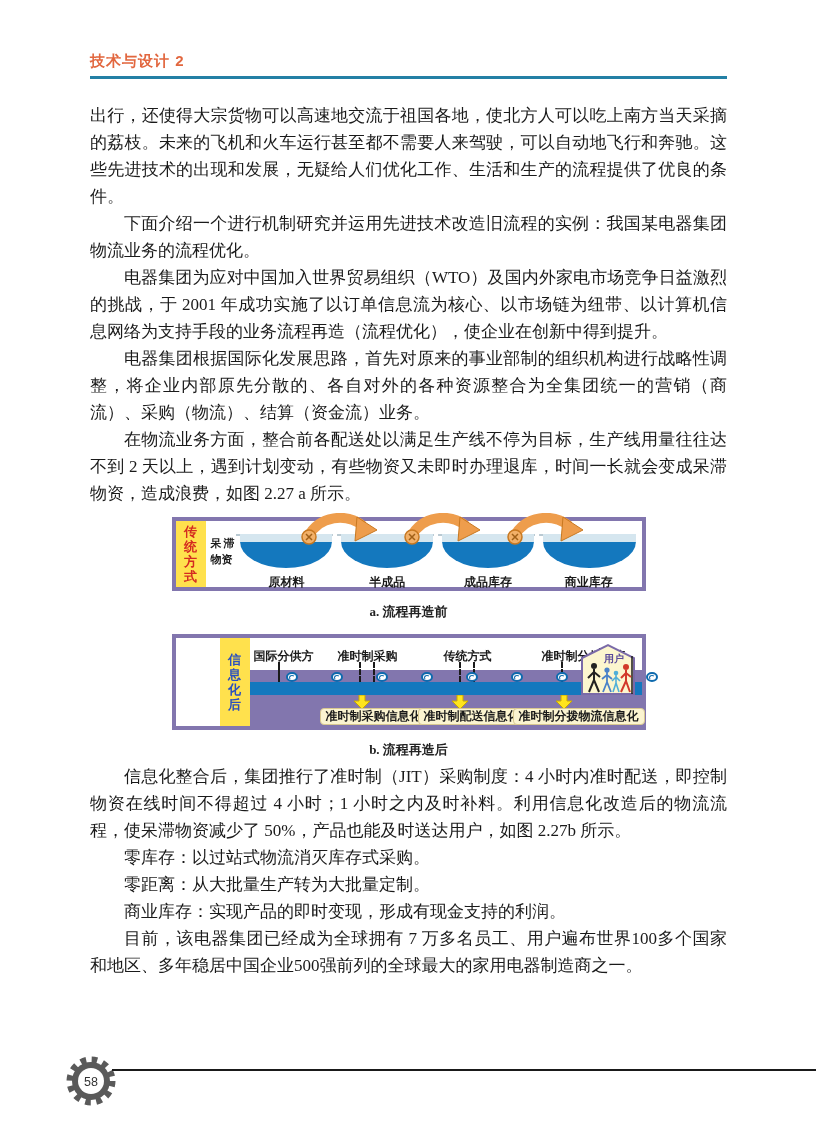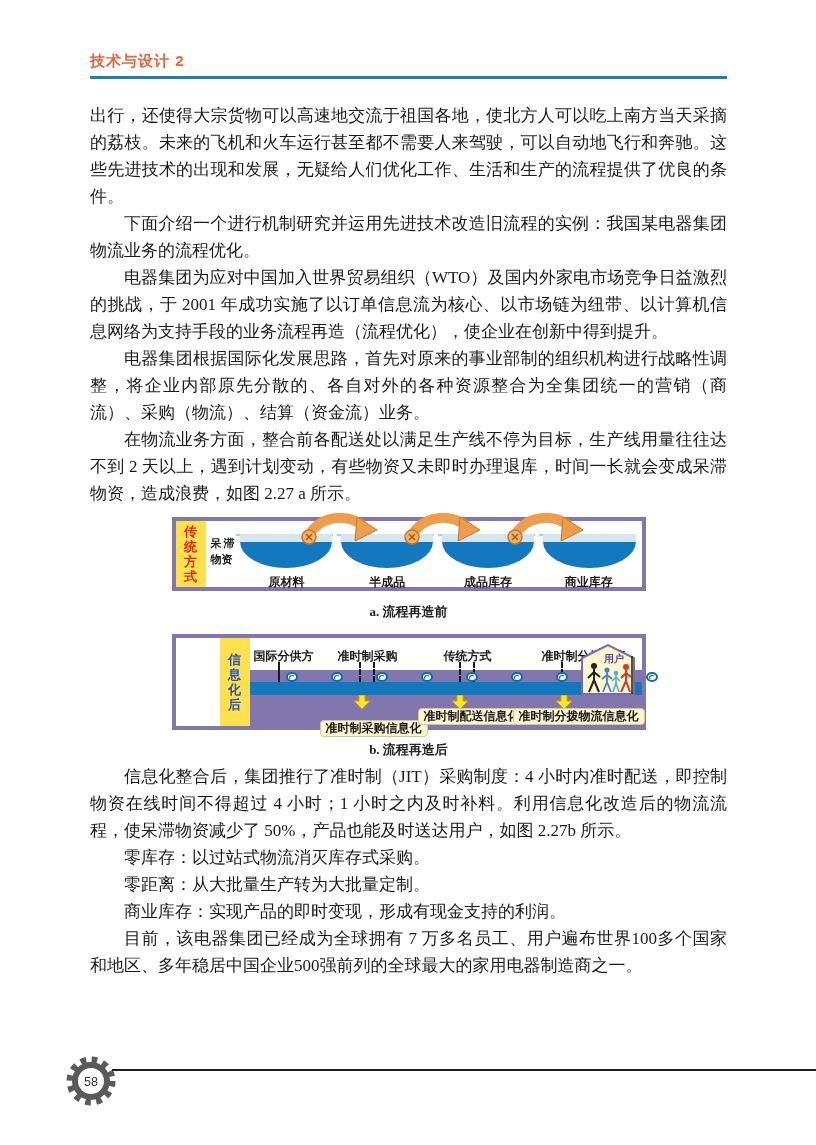--- a/index.html
+++ b/index.html
@@ -68,21 +68,21 @@
   .river{position:absolute;left:0;right:0;top:44px;height:13px;background:var(--water_blue);}
   .swirl{position:absolute;top:-10px;width:12px;height:10px;border:2.5px solid #0E6AAE;border-radius:50%;
         background:#fff;box-sizing:border-box;}
   .swirl::after{content:"";position:absolute;left:1px;top:1px;width:4px;height:3px;
         border:1.5px solid #0E6AAE;border-radius:50%;border-right-color:transparent;border-bottom-color:transparent;}
   .b-bottom{position:absolute;left:0;right:0;top:57px;height:31px;}
   .down-arrow{position:absolute;top:0;}
   .down-arrow.da1{left:104px;} .down-arrow.da2{left:202px;} .down-arrow.da3{left:306px;}
   .info-boxes span{position:absolute;top:13px;font-weight:bold;font-size:12px;background:var(--box_cream);
         border:1px solid #D8C890;border-radius:4px;padding:0 5px;line-height:15px;white-space:nowrap;color:#1a1a1a;}
-  .info-boxes span:nth-of-type(1){left:70px;margin-top:12px;}
+  .info-boxes span:nth-of-type(1){left:70px;}
   .info-boxes span:nth-of-type(2){left:168px;}
   .info-boxes span:nth-of-type(3){left:263px;}
   .house{position:absolute;right:6px;top:4px;z-index:2;}
   .house-label{font-family:"Liberation Serif",serif;font-weight:bold;}
 
   
   .footer-gear{position:absolute;left:64px;top:1054px;}
   .footer-rule{position:absolute;left:112px;right:0;top:1069px;height:2px;background:#1a1a1a;}
 </style>
 </head>

